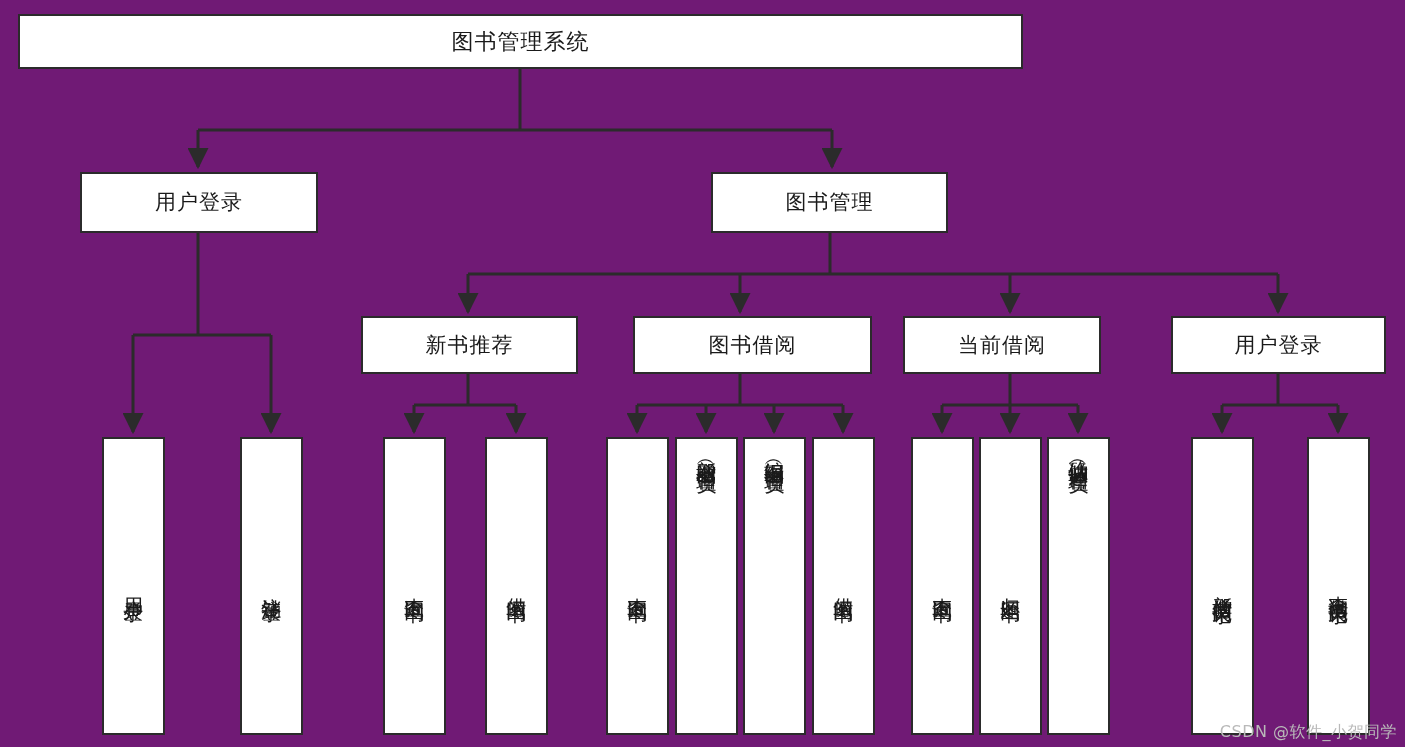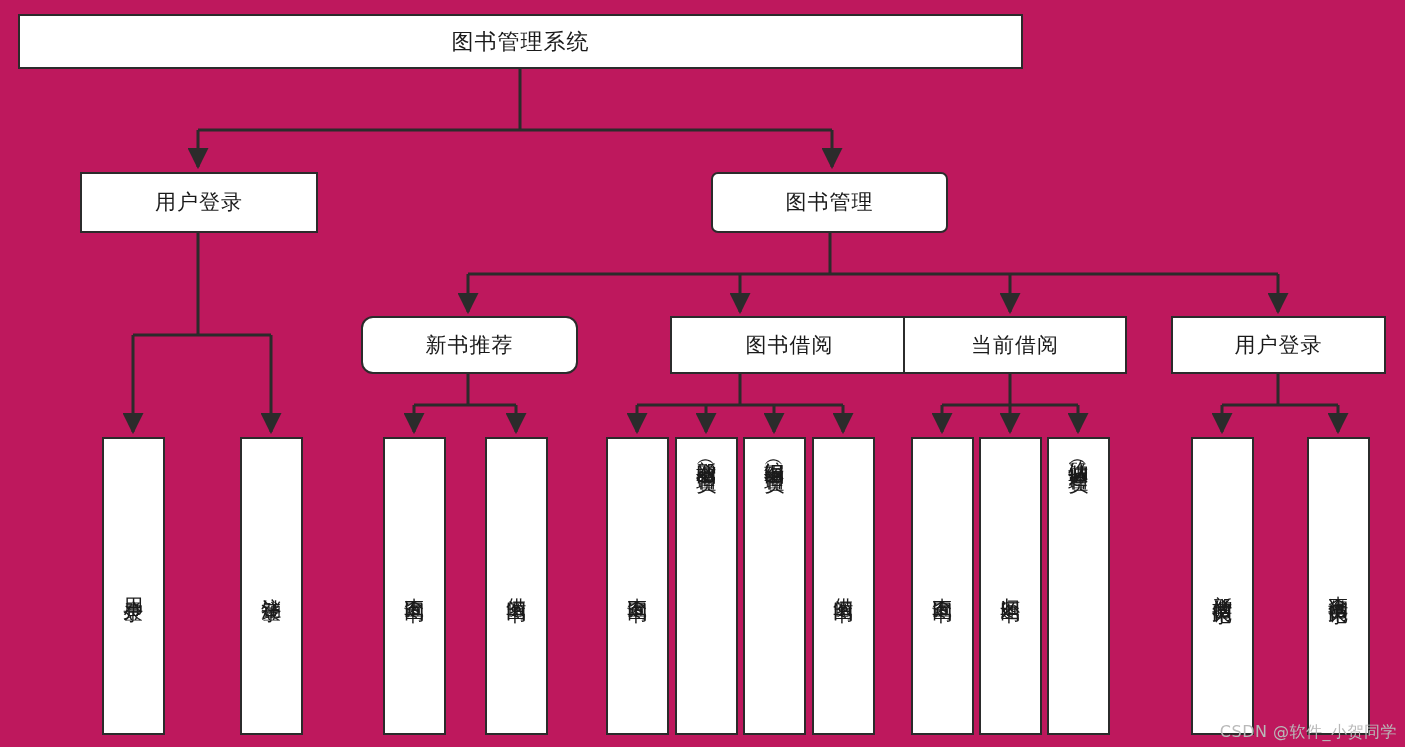--- a/index.html
+++ b/index.html
@@ -8,21 +8,21 @@
     padding: 0;
     background: #ffffff;
   }
   body {
     font-family: "DejaVu Sans", "Liberation Sans", sans-serif;
   }
   #canvas {
     position: relative;
     width: 1405px;
     height: 747px;
-    background: #be185d;
+    background: #701a75;
     overflow: hidden;
   }
   #edges {
     position: absolute;
     left: 0;
     top: 0;
     width: 1405px;
     height: 747px;
     pointer-events: none;
   }
@@ -128,31 +128,31 @@
     </g>
   </svg>
 
   <div class="node horiz root" style="left:18px; top:14px; width:1005px; height:55px;">
     <span>图书管理系统</span>
   </div>
 
   <div class="node horiz" style="left:80px; top:172px; width:238px; height:61px;">
     <span>用户登录</span>
   </div>
-  <div class="node horiz" style="left:711px; top:172px; width:237px; height:61px;border-radius:7px;">
+  <div class="node horiz" style="left:711px; top:172px; width:237px; height:61px;">
     <span>图书管理</span>
   </div>
 
-  <div class="node horiz" style="left:361px; top:316px; width:217px; height:58px;border-radius:12px;">
+  <div class="node horiz" style="left:361px; top:316px; width:217px; height:58px;">
     <span>新书推荐</span>
   </div>
-  <div class="node horiz" style="left:633px; top:316px; width:239px; height:58px;margin-left:37px;">
+  <div class="node horiz" style="left:633px; top:316px; width:239px; height:58px;">
     <span>图书借阅</span>
   </div>
-  <div class="node horiz" style="left:903px; top:316px; width:224px; height:58px;">
+  <div class="node horiz" style="left:903px; top:316px; width:198px; height:58px;">
     <span>当前借阅</span>
   </div>
   <div class="node horiz" style="left:1171px; top:316px; width:215px; height:58px;">
     <span>用户登录</span>
   </div>
 
   <div class="node leaf mid" style="left:102px; top:437px; width:63px; height:298px;">
     <span class="vtext">用户登录</span>
   </div>
   <div class="node leaf mid" style="left:240px; top:437px; width:63px; height:298px;">

